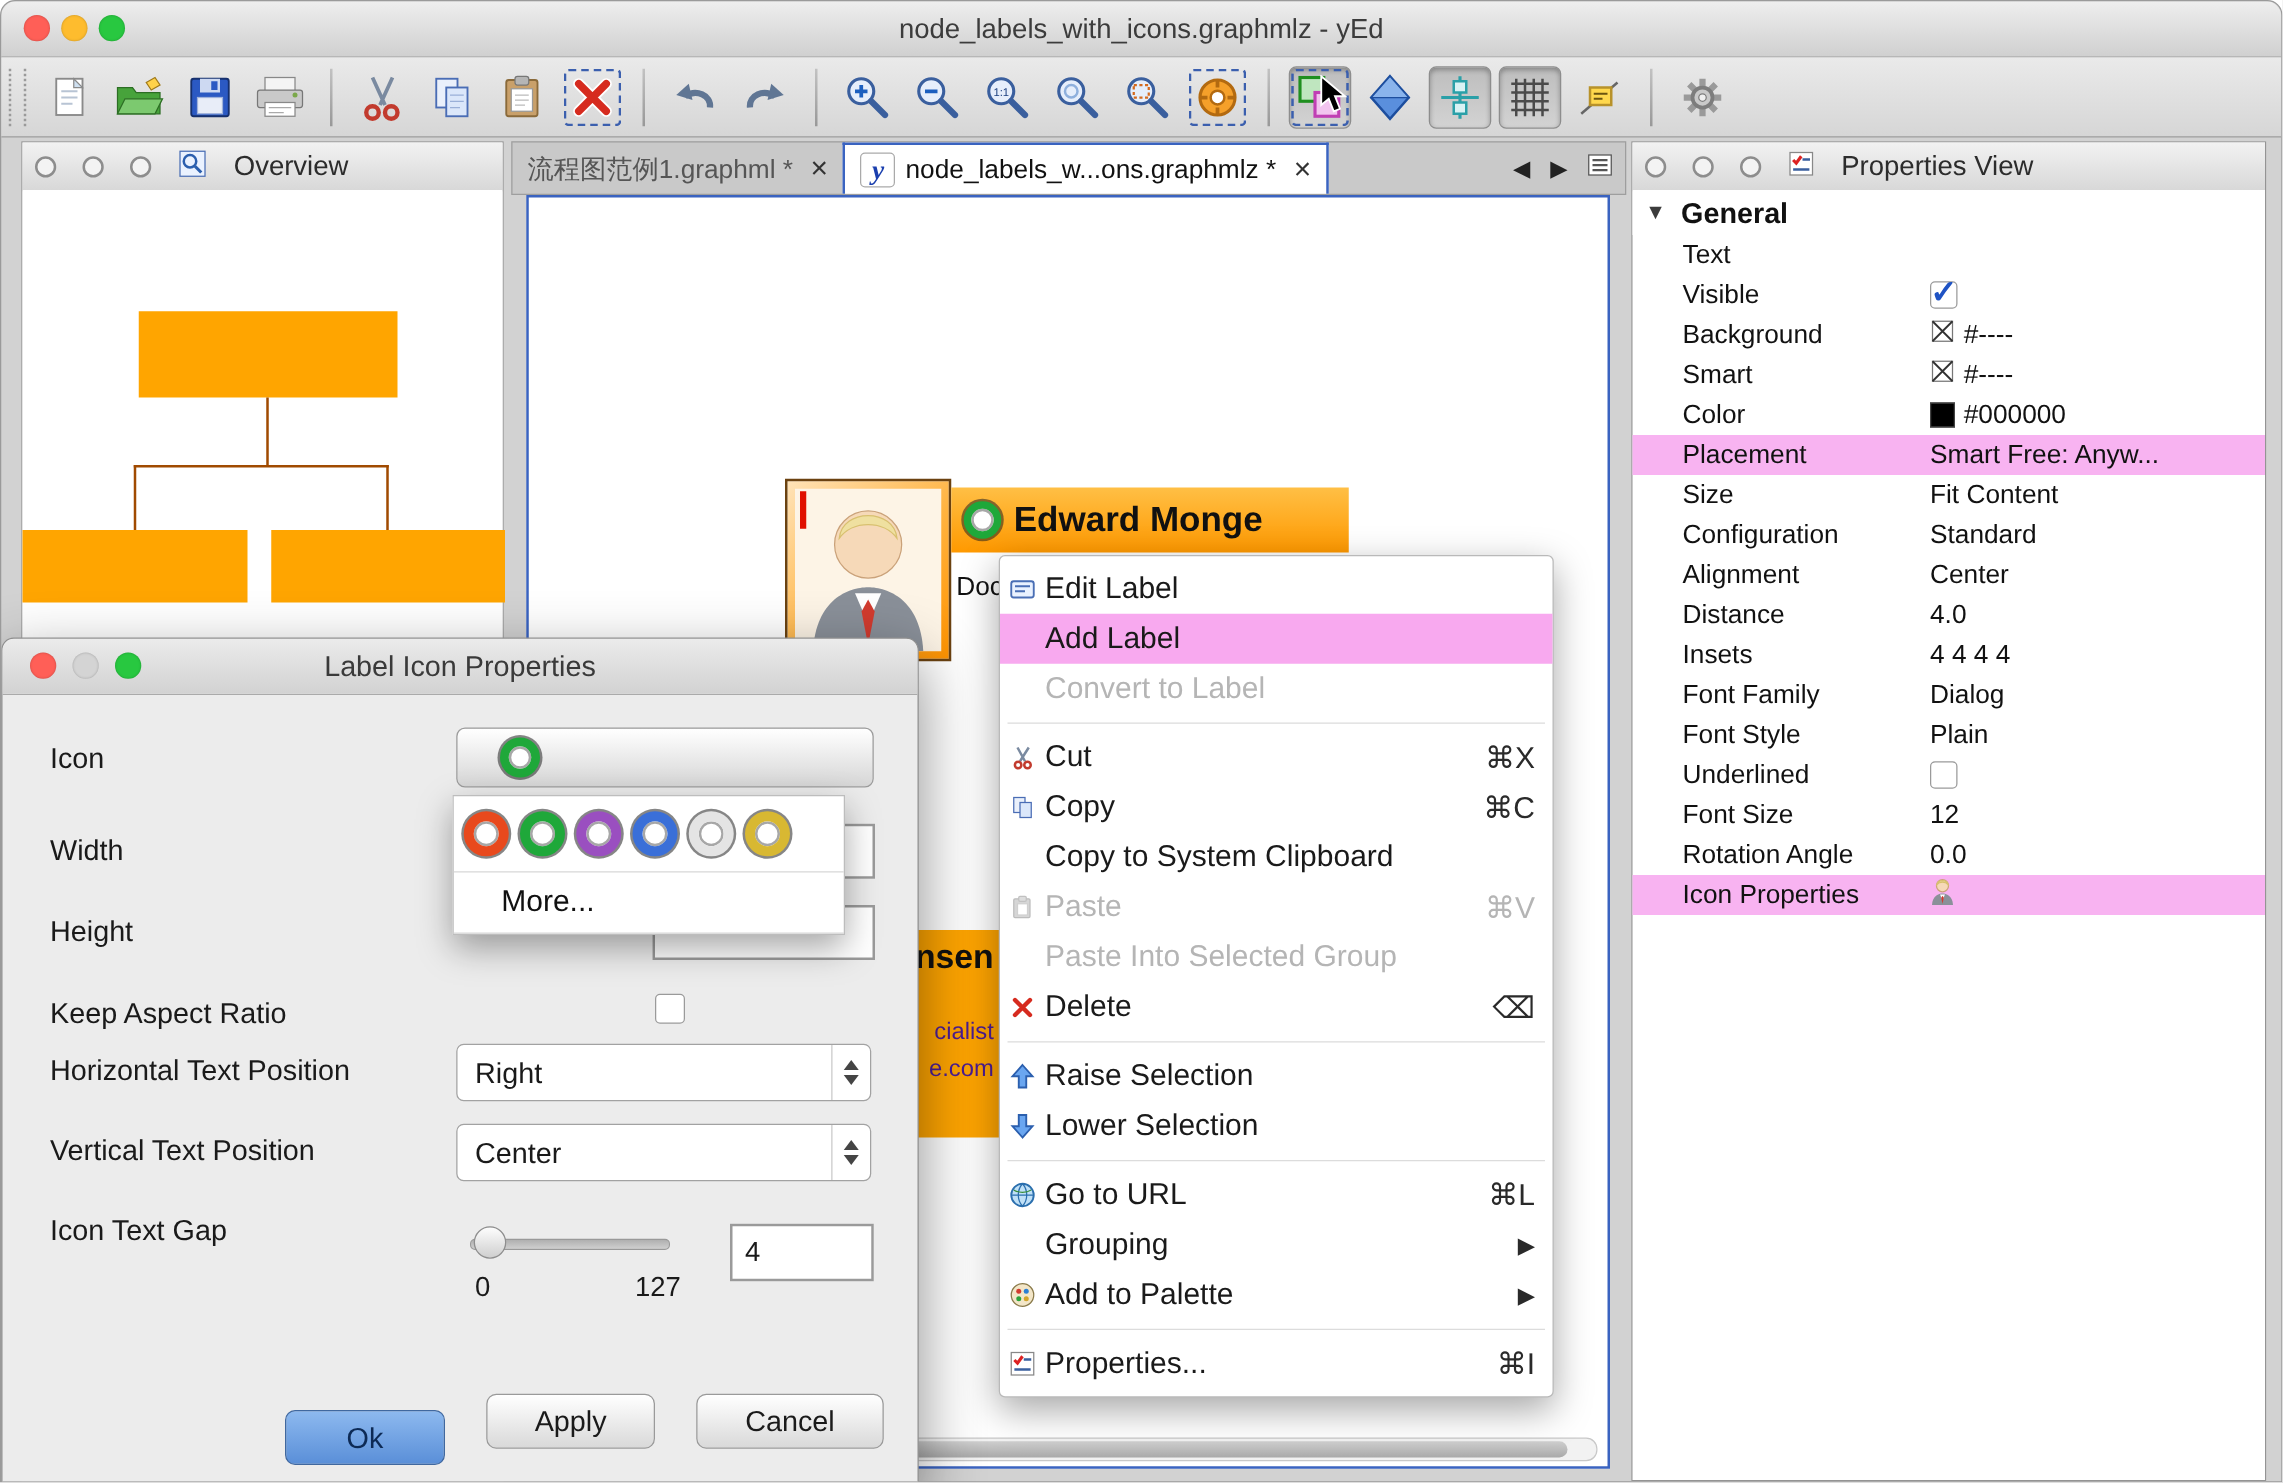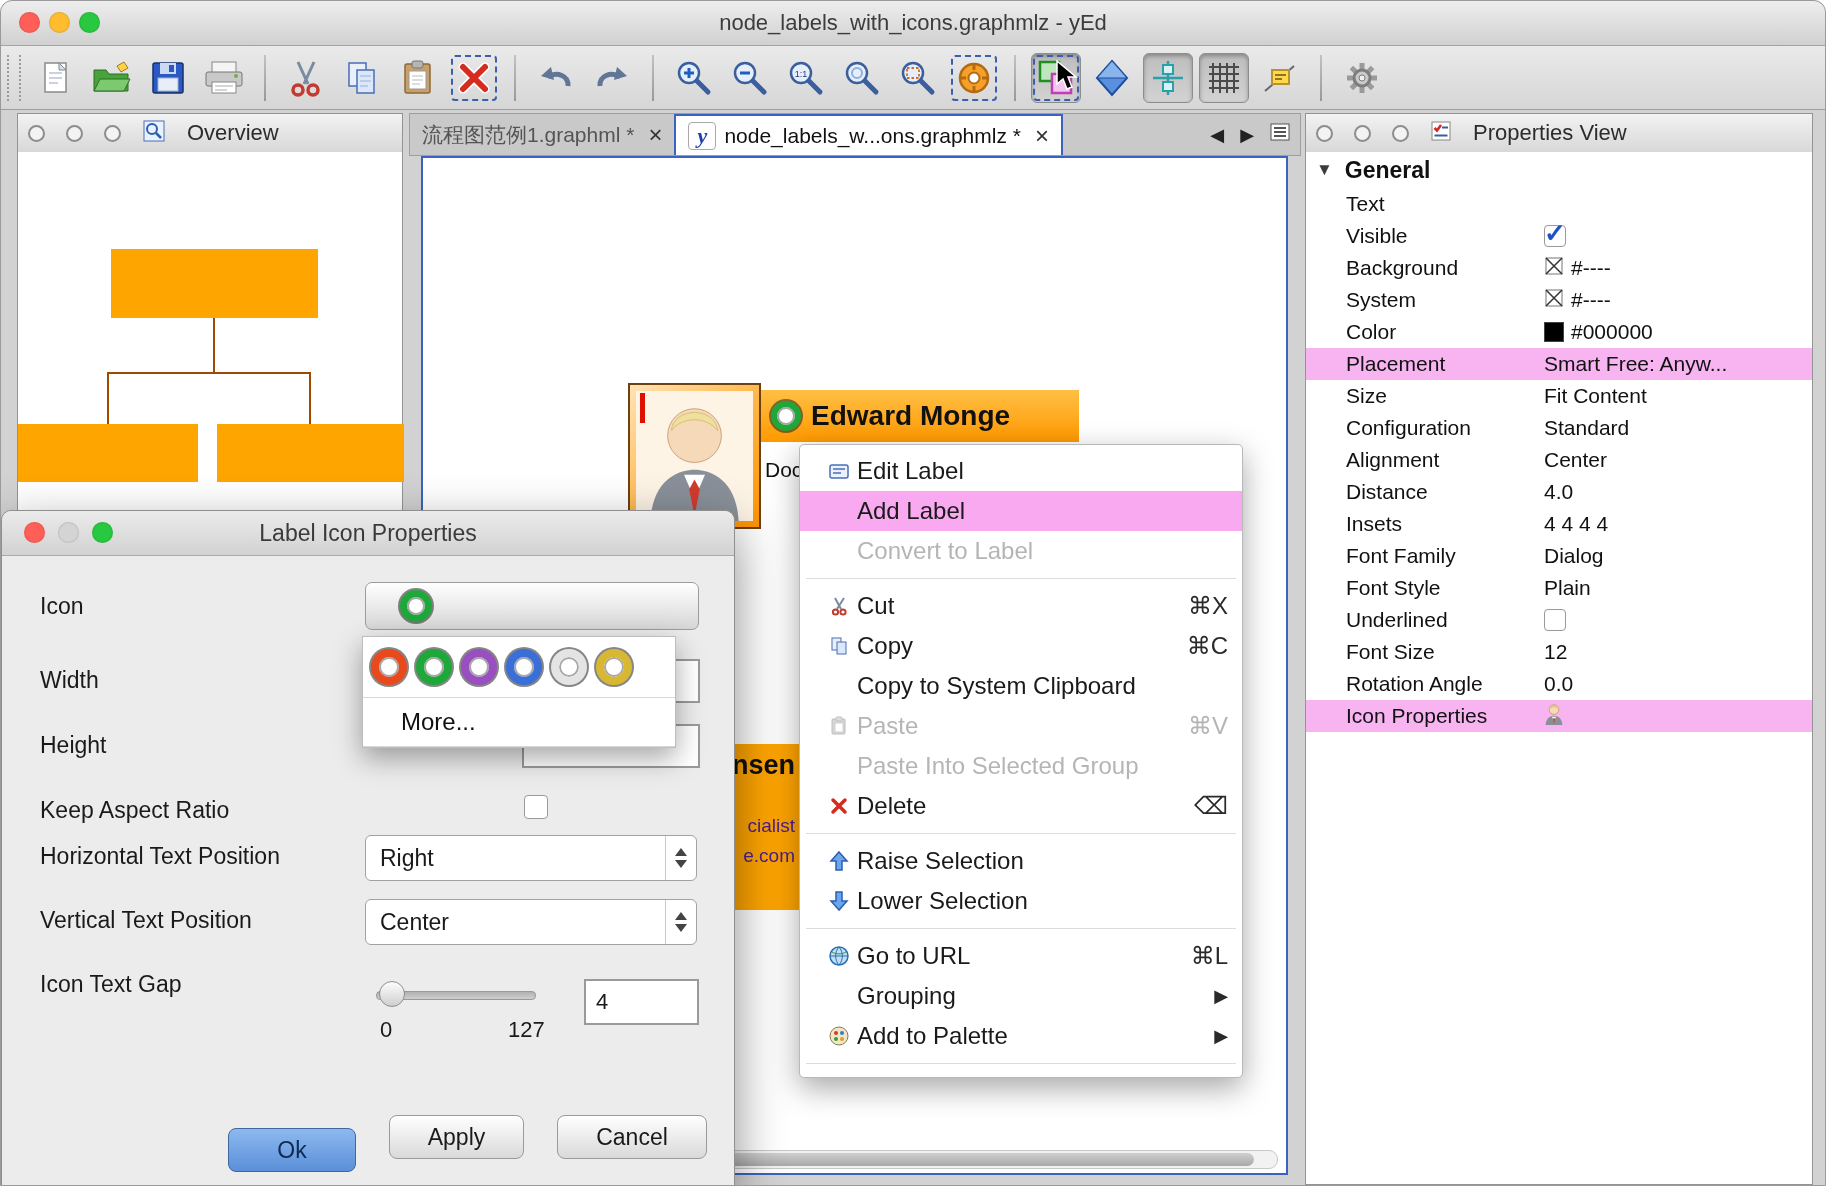--- a/index.html
+++ b/index.html
@@ -69,21 +69,21 @@
                    display:flex;flex-direction:column;align-items:flex-end;padding:6px 8px;box-sizing:border-box;}
   #orange-fragment .f-big{font-size:27px;font-weight:bold;color:#111;}
   #orange-fragment .f-small{font-size:19px;color:#4c1d95;}
   #canvas-hscroll{position:absolute;left:8px;right:8px;bottom:4px;height:17px;background:#f2f2f2;
                   border:1px solid #c8c8c8;border-radius:9px;}
   #canvas-hscroll .thumb{position:absolute;left:2px;top:2px;bottom:2px;width:97%;background:linear-gradient(#cfcfcf,#a9a9a9);border-radius:7px;}
 
   
   #context-menu{position:absolute;left:798px;top:443px;width:442px;background:#ffffff;border:1px solid #b9b9b9;
                 border-radius:5px;box-shadow:0 10px 30px rgba(0,0,0,.35);padding:6px 0;z-index:40;}
-  .menu-item{height:40px;display:flex;align-items:center;padding:0 14px 0 21px;font-size:24px;color:#1a1a1a;}
+  .menu-item{height:40px;display:flex;align-items:center;padding:0 14px 0 0;font-size:24px;color:#1a1a1a;}
   .menu-item .mi-icon{width:36px;display:flex;align-items:center;justify-content:center;flex:0 0 auto;}
   .menu-item .mi-label{flex:1 1 auto;white-space:nowrap;}
   .menu-item .mi-shortcut{color:#2a2a2a;margin-left:18px;}
   .menu-item .mi-arrow{color:#2a2a2a;font-size:18px;margin-left:18px;}
   .menu-item.disabled{color:#b5b5b5;}
   .menu-item.disabled .mi-shortcut{color:#b5b5b5;}
   .menu-item.disabled .mi-icon{opacity:.45;filter:grayscale(1);}
   .menu-item.highlight{background:#f8a9ef;}
   .menu-sep{height:1px;background:#dcdcdc;margin:7px 6px;}
 
@@ -493,20 +493,31 @@
             <circle cx="8" cy="8" r="2" fill="#d23b2f"></circle>
             <circle cx="14" cy="8" r="2" fill="#2b7fd4"></circle>
             <circle cx="8" cy="14" r="2" fill="#2ba33a"></circle>
             <circle cx="14" cy="14" r="2" fill="#d4a52b"></circle>
           </svg>
         </span>
         <span class="mi-label">Add to Palette</span>
         <span class="mi-arrow">▶</span>
       </div>
       <div class="menu-sep"></div>
+      <div class="menu-item">
+        <span class="mi-icon">
+          <svg width="22" height="22" viewBox="0 0 22 22" xmlns="http://www.w3.org/2000/svg">
+            <rect x="2" y="2" width="18" height="18" fill="#fff" stroke="#888"></rect>
+            <path d="M4.5 8l2.5 2.5L11 5" stroke="#d22" stroke-width="2.5" fill="none"></path>
+            <path d="M12 7.5h6M4.5 15.5h13" stroke="#3a5f9e" stroke-width="2"></path>
+          </svg>
+        </span>
+        <span class="mi-label">Properties...</span>
+        <span class="mi-shortcut">⌘I</span>
+      </div>
     </div>
 
   <div class="panel" id="props-panel">
     <div class="panel-header">
       <div class="mini-circle"></div>
       <div class="mini-circle"></div>
       <div class="mini-circle"></div>
       <span id="props-hdr-ic"><svg width="22" height="22" viewBox="0 0 22 22" xmlns="http://www.w3.org/2000/svg">
             <rect x="2" y="2" width="18" height="18" fill="#fff" stroke="#888"></rect>
             <path d="M4.5 8l2.5 2.5L11 5" stroke="#d22" stroke-width="2.5" fill="none"></path>
@@ -535,21 +546,21 @@
           <span class="p-name">Background</span>
           <span class="p-value">
             <span><svg width="20" height="20" viewBox="0 0 20 20" xmlns="http://www.w3.org/2000/svg">
                 <rect x="2" y="2" width="16" height="16" fill="#fff" stroke="#777"></rect>
                 <path d="M2 2l16 16M18 2L2 18" stroke="#333" stroke-width="1.5"></path>
               </svg></span>
             <span>#----</span>
           </span>
         </div>
         <div class="props-row">
-          <span class="p-name">System</span>
+          <span class="p-name">Smart</span>
           <span class="p-value">
             <span><svg width="20" height="20" viewBox="0 0 20 20" xmlns="http://www.w3.org/2000/svg">
                 <rect x="2" y="2" width="16" height="16" fill="#fff" stroke="#777"></rect>
                 <path d="M2 2l16 16M18 2L2 18" stroke="#333" stroke-width="1.5"></path>
               </svg></span>
             <span>#----</span>
           </span>
         </div>
         <div class="props-row">
           <span class="p-name">Color</span>

